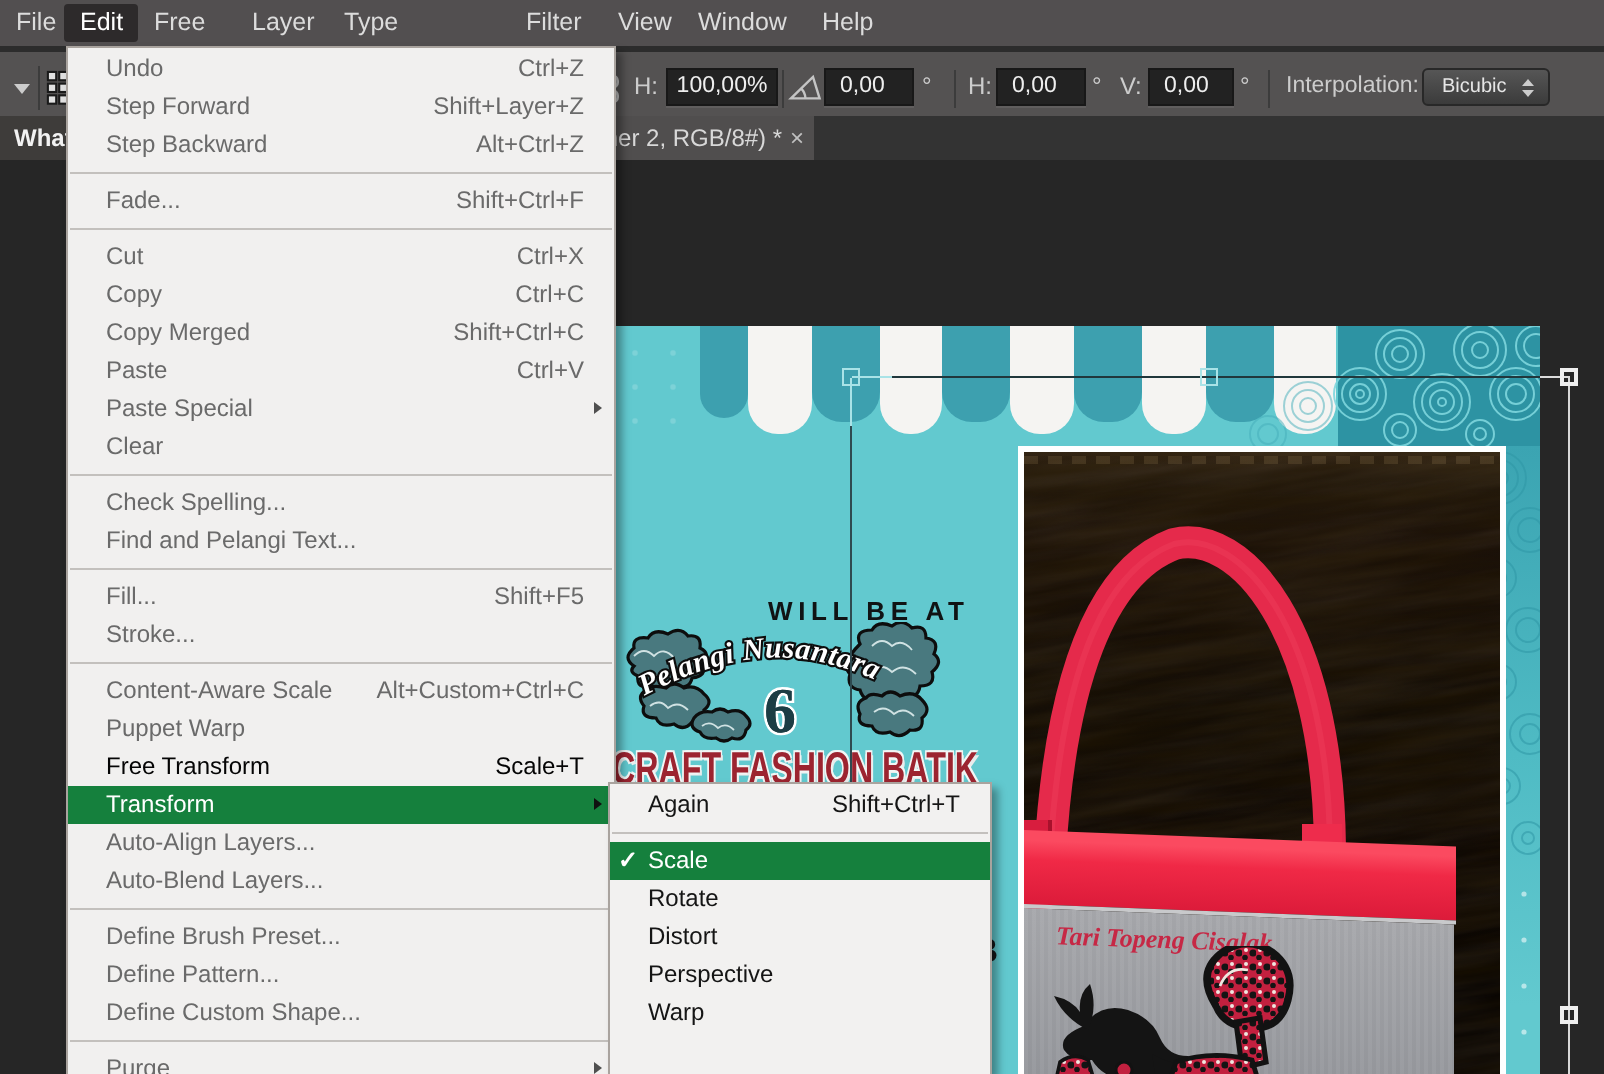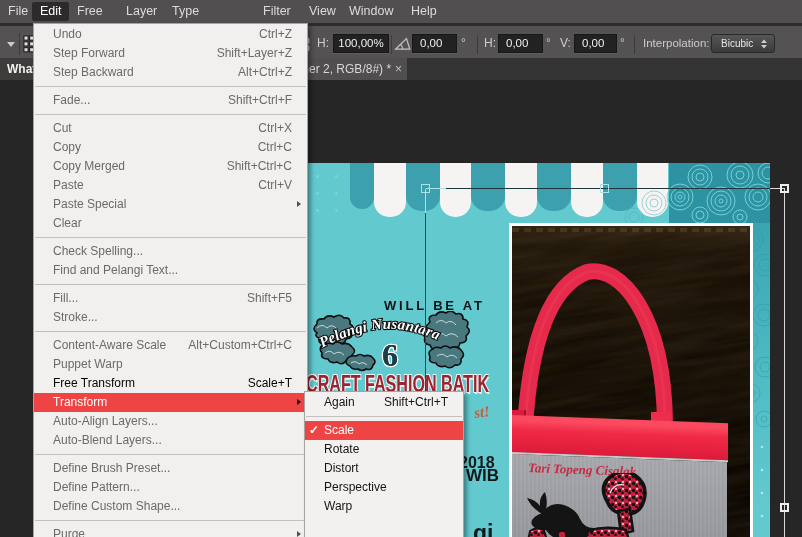--- a/index.html
+++ b/index.html
@@ -2,21 +2,21 @@
 <html><head>
 <meta charset="utf-8">
 <style>
   * { margin:0; padding:0; box-sizing:border-box; }
   html,body { width:802px; height:537px; overflow:hidden; }
   body { font-family:"Liberation Sans", sans-serif; background:#262626; position:relative; }
   .abs { position:absolute; }
   .mi { height:19px; line-height:19px; padding-left:19px; padding-right:15px; position:relative; white-space:nowrap; }
   .mi .sc { float:right; }
   .mi .arr { position:absolute; right:6px; top:6px; width:0; height:0; border-left:4.5px solid #4f4f4f; border-top:3.5px solid transparent; border-bottom:3.5px solid transparent; }
-  .mi.hl { background:#ef4444; color:#ffffff; }
+  .mi.hl { background:#15803d; color:#ffffff; }
   .sep { height:9px; position:relative; }
   .sep::after { content:""; position:absolute; left:1px; right:1px; top:4px; height:1px; background:#c3c0bd; }
   .chk { position:absolute; left:4px; top:0; font-size:12px; font-weight:bold; }
 </style>
 </head>
 <body>
 
 <div class="abs" id="poster" style="left:308px; top:163px; width:462px; height:374px; background:#62c9cf; overflow:hidden;">
 
   <div class="abs" style="left:0; top:5px; width:42px; height:55px; background-image:radial-gradient(circle 2px, rgba(255,255,255,0.35) 0 1px, transparent 1.8px); background-size:19px 17px; opacity:.5;"></div>
@@ -321,21 +321,21 @@
   <div class="mi"><span>Auto-Align Layers...</span></div>
   <div class="mi"><span>Auto-Blend Layers...</span></div>
   <div class="sep"></div>
   <div class="mi"><span>Define Brush Preset...</span></div>
   <div class="mi"><span>Define Pattern...</span></div>
   <div class="mi"><span>Define Custom Shape...</span></div>
   <div class="sep"></div>
   <div class="mi"><span>Purge</span><span class="arr"></span></div>
 </div>
 
-<div class="abs" id="submenu" style="left:304px; top:391px; width:160px; height:146px; background:#f2f1f0; border:1px solid #a9a39e; border-bottom:none; box-shadow:3px 3px 4px rgba(0,0,0,0.35); font-size:12px; color:#151515; padding-top:1px;">
+<div class="abs" id="submenu" style="left:304px; top:391px; width:192px; height:146px; background:#f2f1f0; border:1px solid #a9a39e; border-bottom:none; box-shadow:3px 3px 4px rgba(0,0,0,0.35); font-size:12px; color:#151515; padding-top:1px;">
   <div class="mi"><span>Again</span><span class="sc" style="color:#151515;">Shift+Ctrl+T</span></div>
   <div class="sep"></div>
   <div class="mi hl"><span class="chk">✓</span><span>Scale</span></div>
   <div class="mi"><span>Rotate</span></div>
   <div class="mi"><span>Distort</span></div>
   <div class="mi"><span>Perspective</span></div>
   <div class="mi"><span>Warp</span></div>
 </div>
 
 </body></html>

